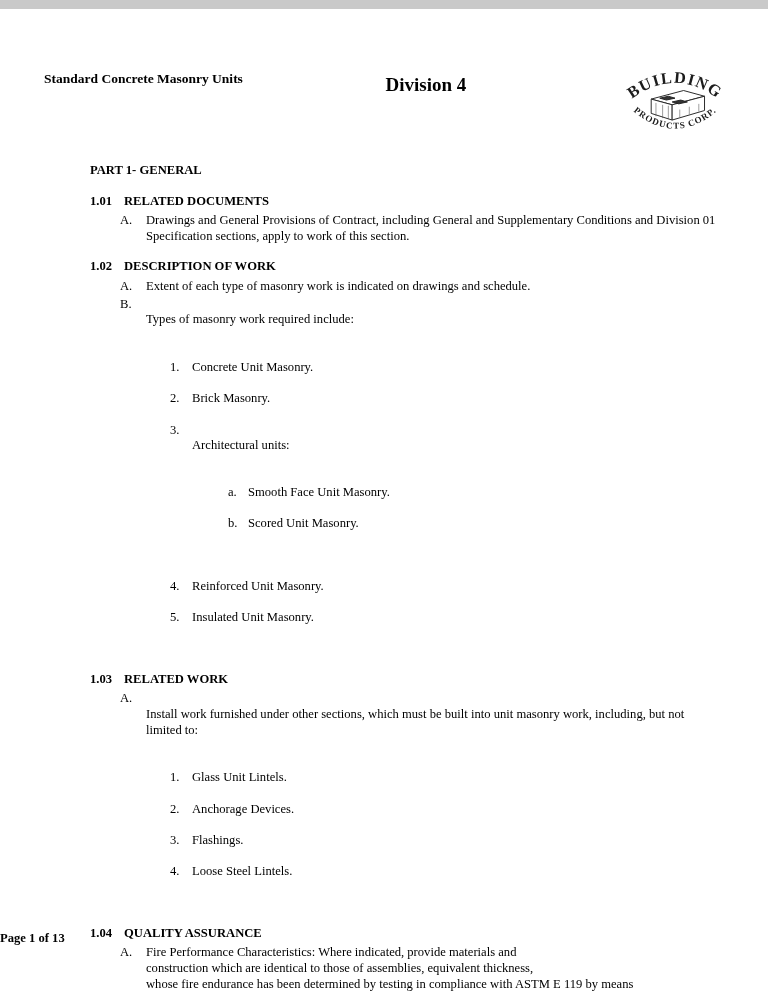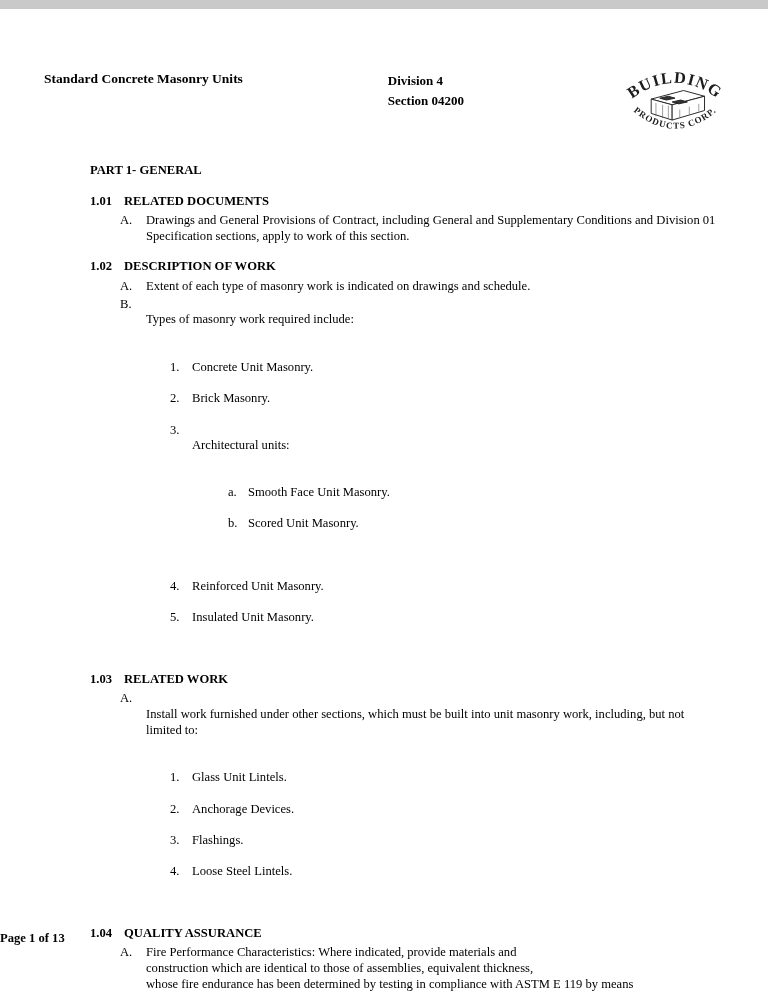--- a/index.html
+++ b/index.html
@@ -3,21 +3,21 @@
 <meta charset="utf-8">
 <style>
   html,body { margin:0; padding:0; background:#ffffff; }
   .page {
     width:768px; height:994px; position:relative; background:#ffffff;
     font-family:"Liberation Serif", serif; color:#000; overflow:hidden;
   }
   .top-strip { height:9px; width:100%; background:#c9c9c9; }
   .header { display:flex; justify-content:space-between; align-items:flex-start; padding:52px 30px 0 44px; }
   .header-left { font-weight:bold; font-size:13.5px; padding-top:10px; white-space:nowrap; }
-  .header-center { text-align:left; font-weight:bold; font-size:13px; line-height:1.5; padding-top:10px; margin-right:3px; }
+  .header-center { text-align:center; font-weight:bold; font-size:19px; line-height:1.5; padding-top:10px; margin-right:3px; }
   .logo { width:126px; height:80px; flex:0 0 auto; }
   .content { padding:22px 48px 0 90px; font-size:12.6px; line-height:1.24; }
   .part-title { font-weight:bold; }
   .section { margin-top:15px; }
   .sec-head { font-weight:bold; }
   .sec-head .num { display:inline-block; min-width:34px; }
   .items { margin-left:30px; margin-top:4px; }
   .item { display:flex; margin-top:2px; }
   .item > .lbl { flex:0 0 26px; }
   .item > .txt { flex:1; white-space:pre-line;font-family:Liberation Serif, serif; }
@@ -34,21 +34,20 @@
 </head>
 <body>
 
 <div class="page">
   <div class="top-strip"></div>
 
   <div class="header">
     <div class="header-left">Standard Concrete Masonry Units</div>
     <div class="header-center">
       <div>Division 4</div>
-      <div>Section 04200</div>
     </div>
     <svg class="logo" viewBox="0 0 130 84" aria-hidden="true">
       <defs>
         <path id="arcTop" d="M 12,46 Q 65,0 118,46" fill="none"></path>
         <path id="arcBottom" d="M 18,50 Q 65,92 112,50" fill="none"></path>
       </defs>
       <text font-size="17" font-weight="bold" letter-spacing="1.5" fill="#1c1c1c">
         <textPath href="#arcTop" startOffset="50%" text-anchor="middle">BUILDING</textPath>
       </text>
       <g stroke="#222" stroke-width="1" fill="#ffffff" stroke-linejoin="round">

